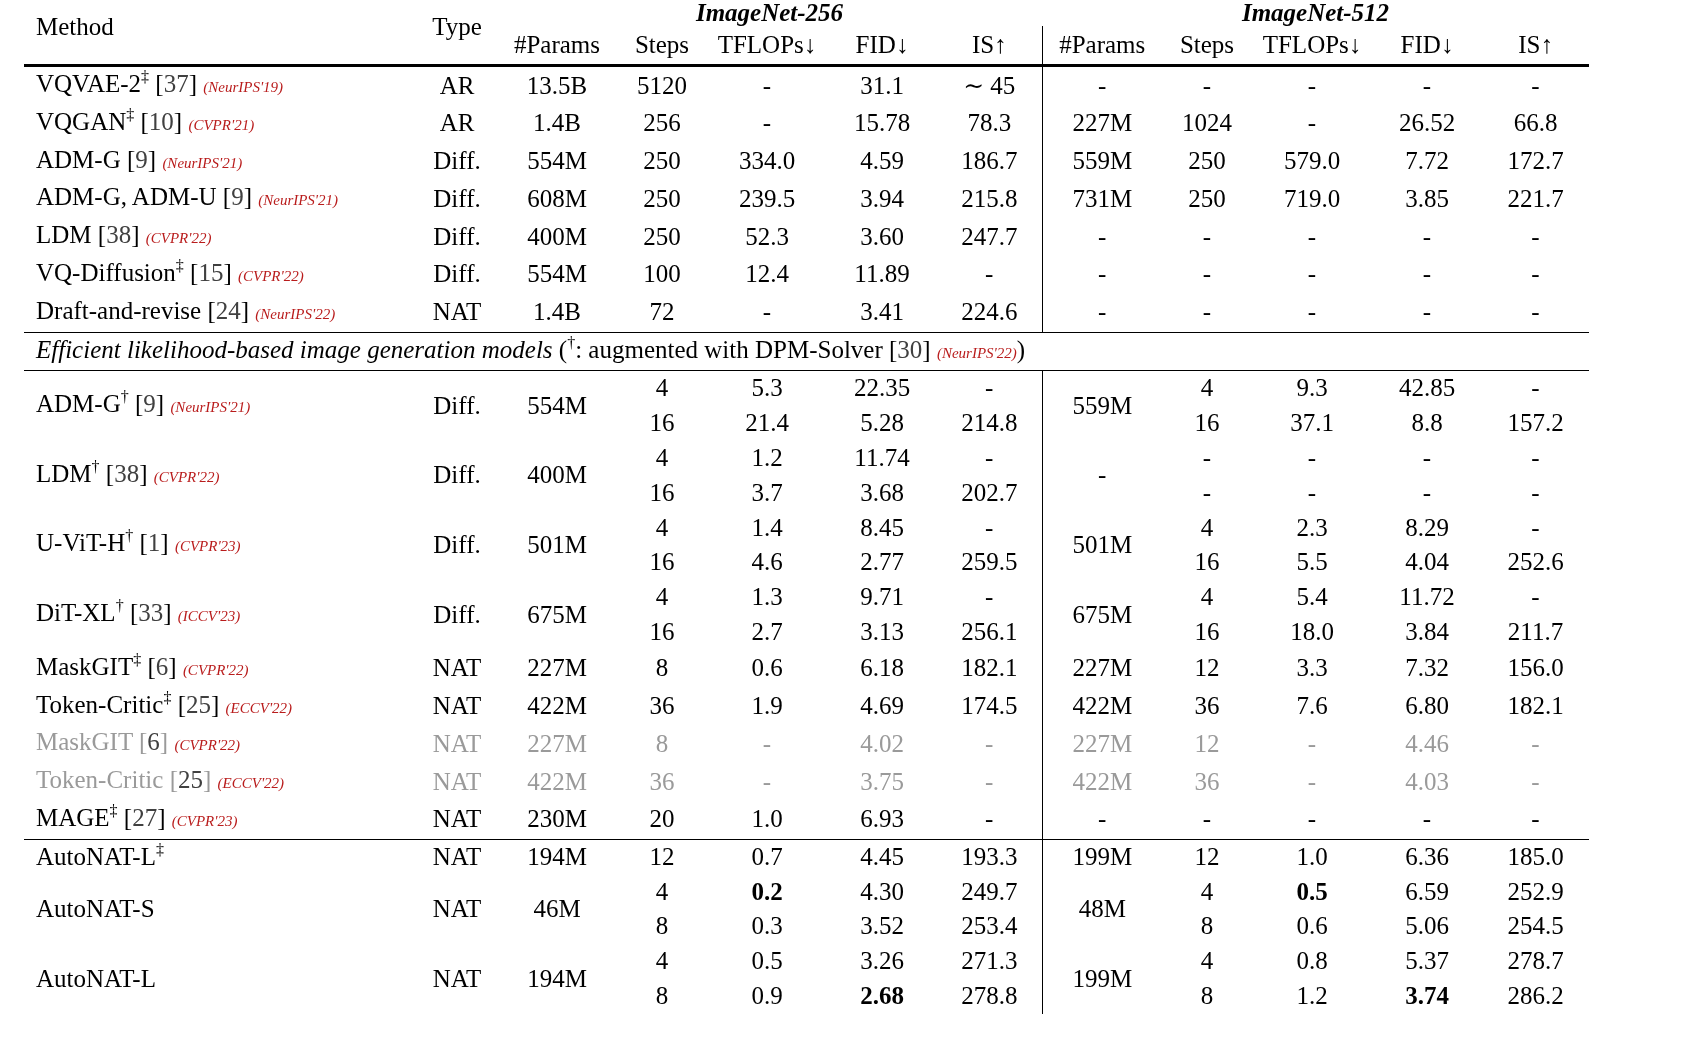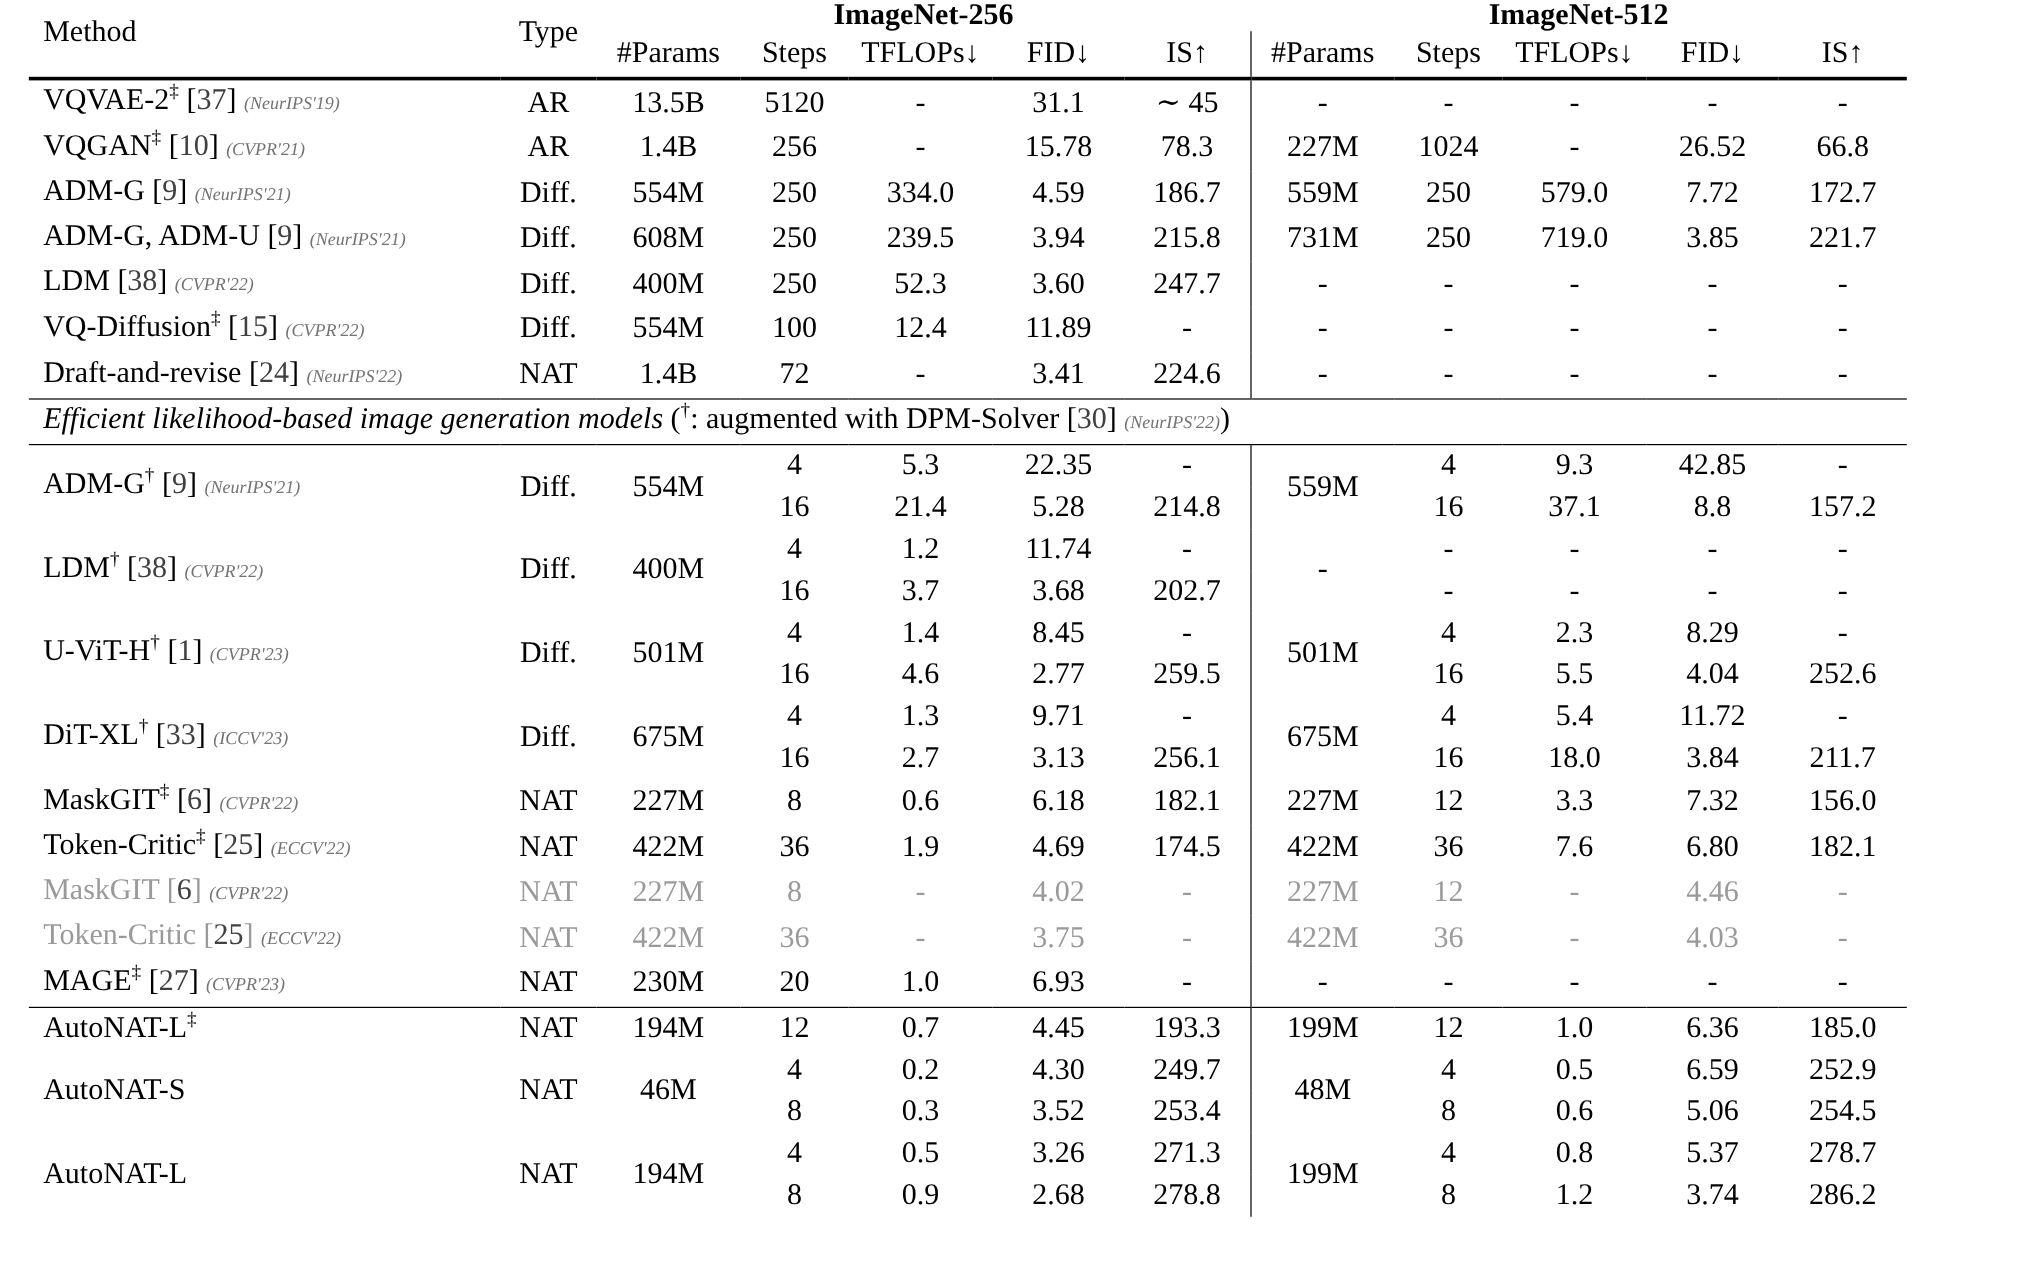--- a/index.html
+++ b/index.html
@@ -4,30 +4,30 @@
 <style>
   html, body { margin: 0; padding: 0; background: #ffffff; }
   body {
     width: 1699px; height: 1061px; overflow: hidden;
     font-family: "Liberation Serif", "DejaVu Serif", serif;
     color: #000;
   }
   .wrap { position: relative; width: 1565px; padding-left: 24px; padding-top: 0; }
   table { border-collapse: collapse; width: 1565px; table-layout: fixed; font-size: 25px; }
   td, th { padding: 0; text-align: center; white-space: nowrap; font-weight: normal; line-height: 34.8px; height: 34.8px; }
-  th.group { font-weight: bold; font-size: 25px; line-height: 26px; height: 26px; vertical-align: bottom; }
+  th.group { font-weight: bold; font-size: 25px; line-height: 26px; height: 26px; vertical-align: bottom; font-style: italic; }
   th.sub { line-height: 34px; height: 38px; vertical-align: middle; margin-top: 35px; }
   td.method, th.method { text-align: left; padding-left: 12px; }
   .vsep { border-left: 1.5px solid #000; }
   tr.toprule-bottom td, tr.toprule-bottom th { border-bottom: 3px solid #000; }
   tr.midrule-b td { border-bottom: 1.5px solid #000; }
   .cite { color: #404040; }
-  .venue { font-style: italic; color: #737373; font-size: 15px; text-align: center; }
+  .venue { font-style: italic; color: #b91c1c; font-size: 15px; text-align: center; }
   .grey, .grey td { color: #9a9a9a; }
-  .bold { font-weight: normal; }
+  .bold { font-weight: bold; }
   sup { font-size: 16px; line-height: 0; vertical-align: 10px; }
   .section-row td { text-align: left; padding-left: 12px; }
   .section-row .ital { font-style: italic; }
   .headcell { vertical-align: top; line-height: 54px; }
 </style>
 </head>
 <body>
 
 <div class="wrap">
 <table>

